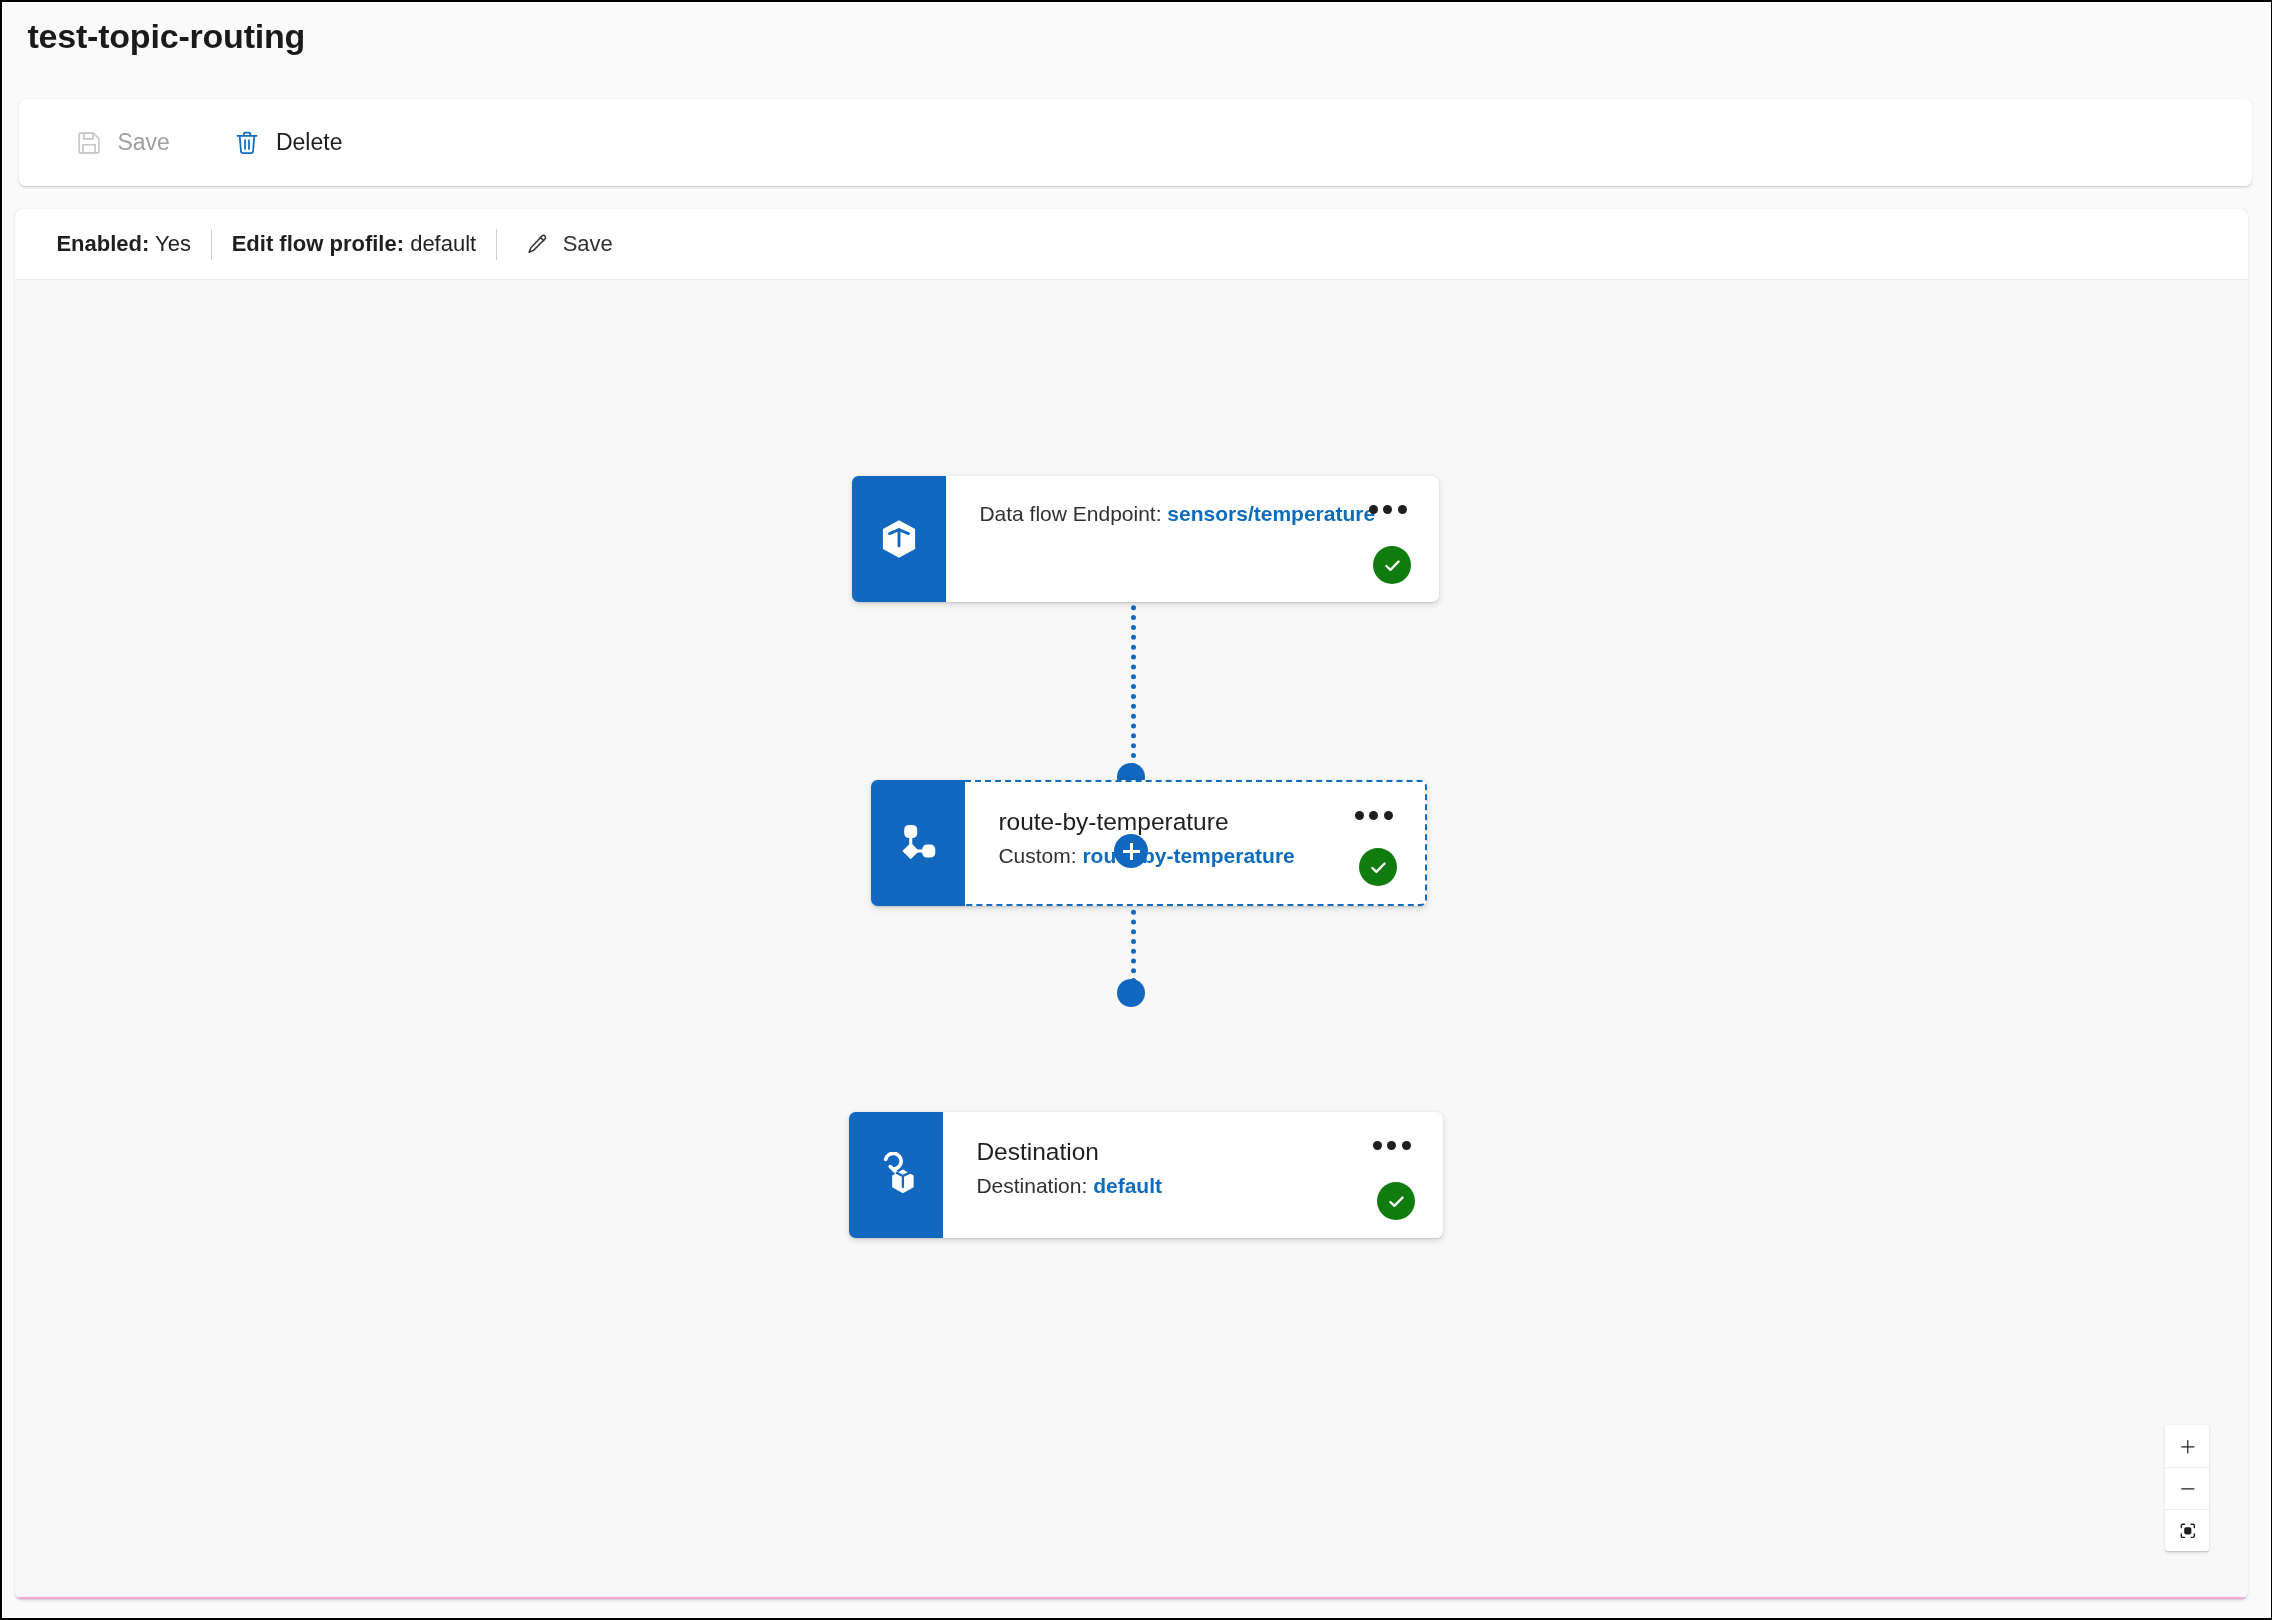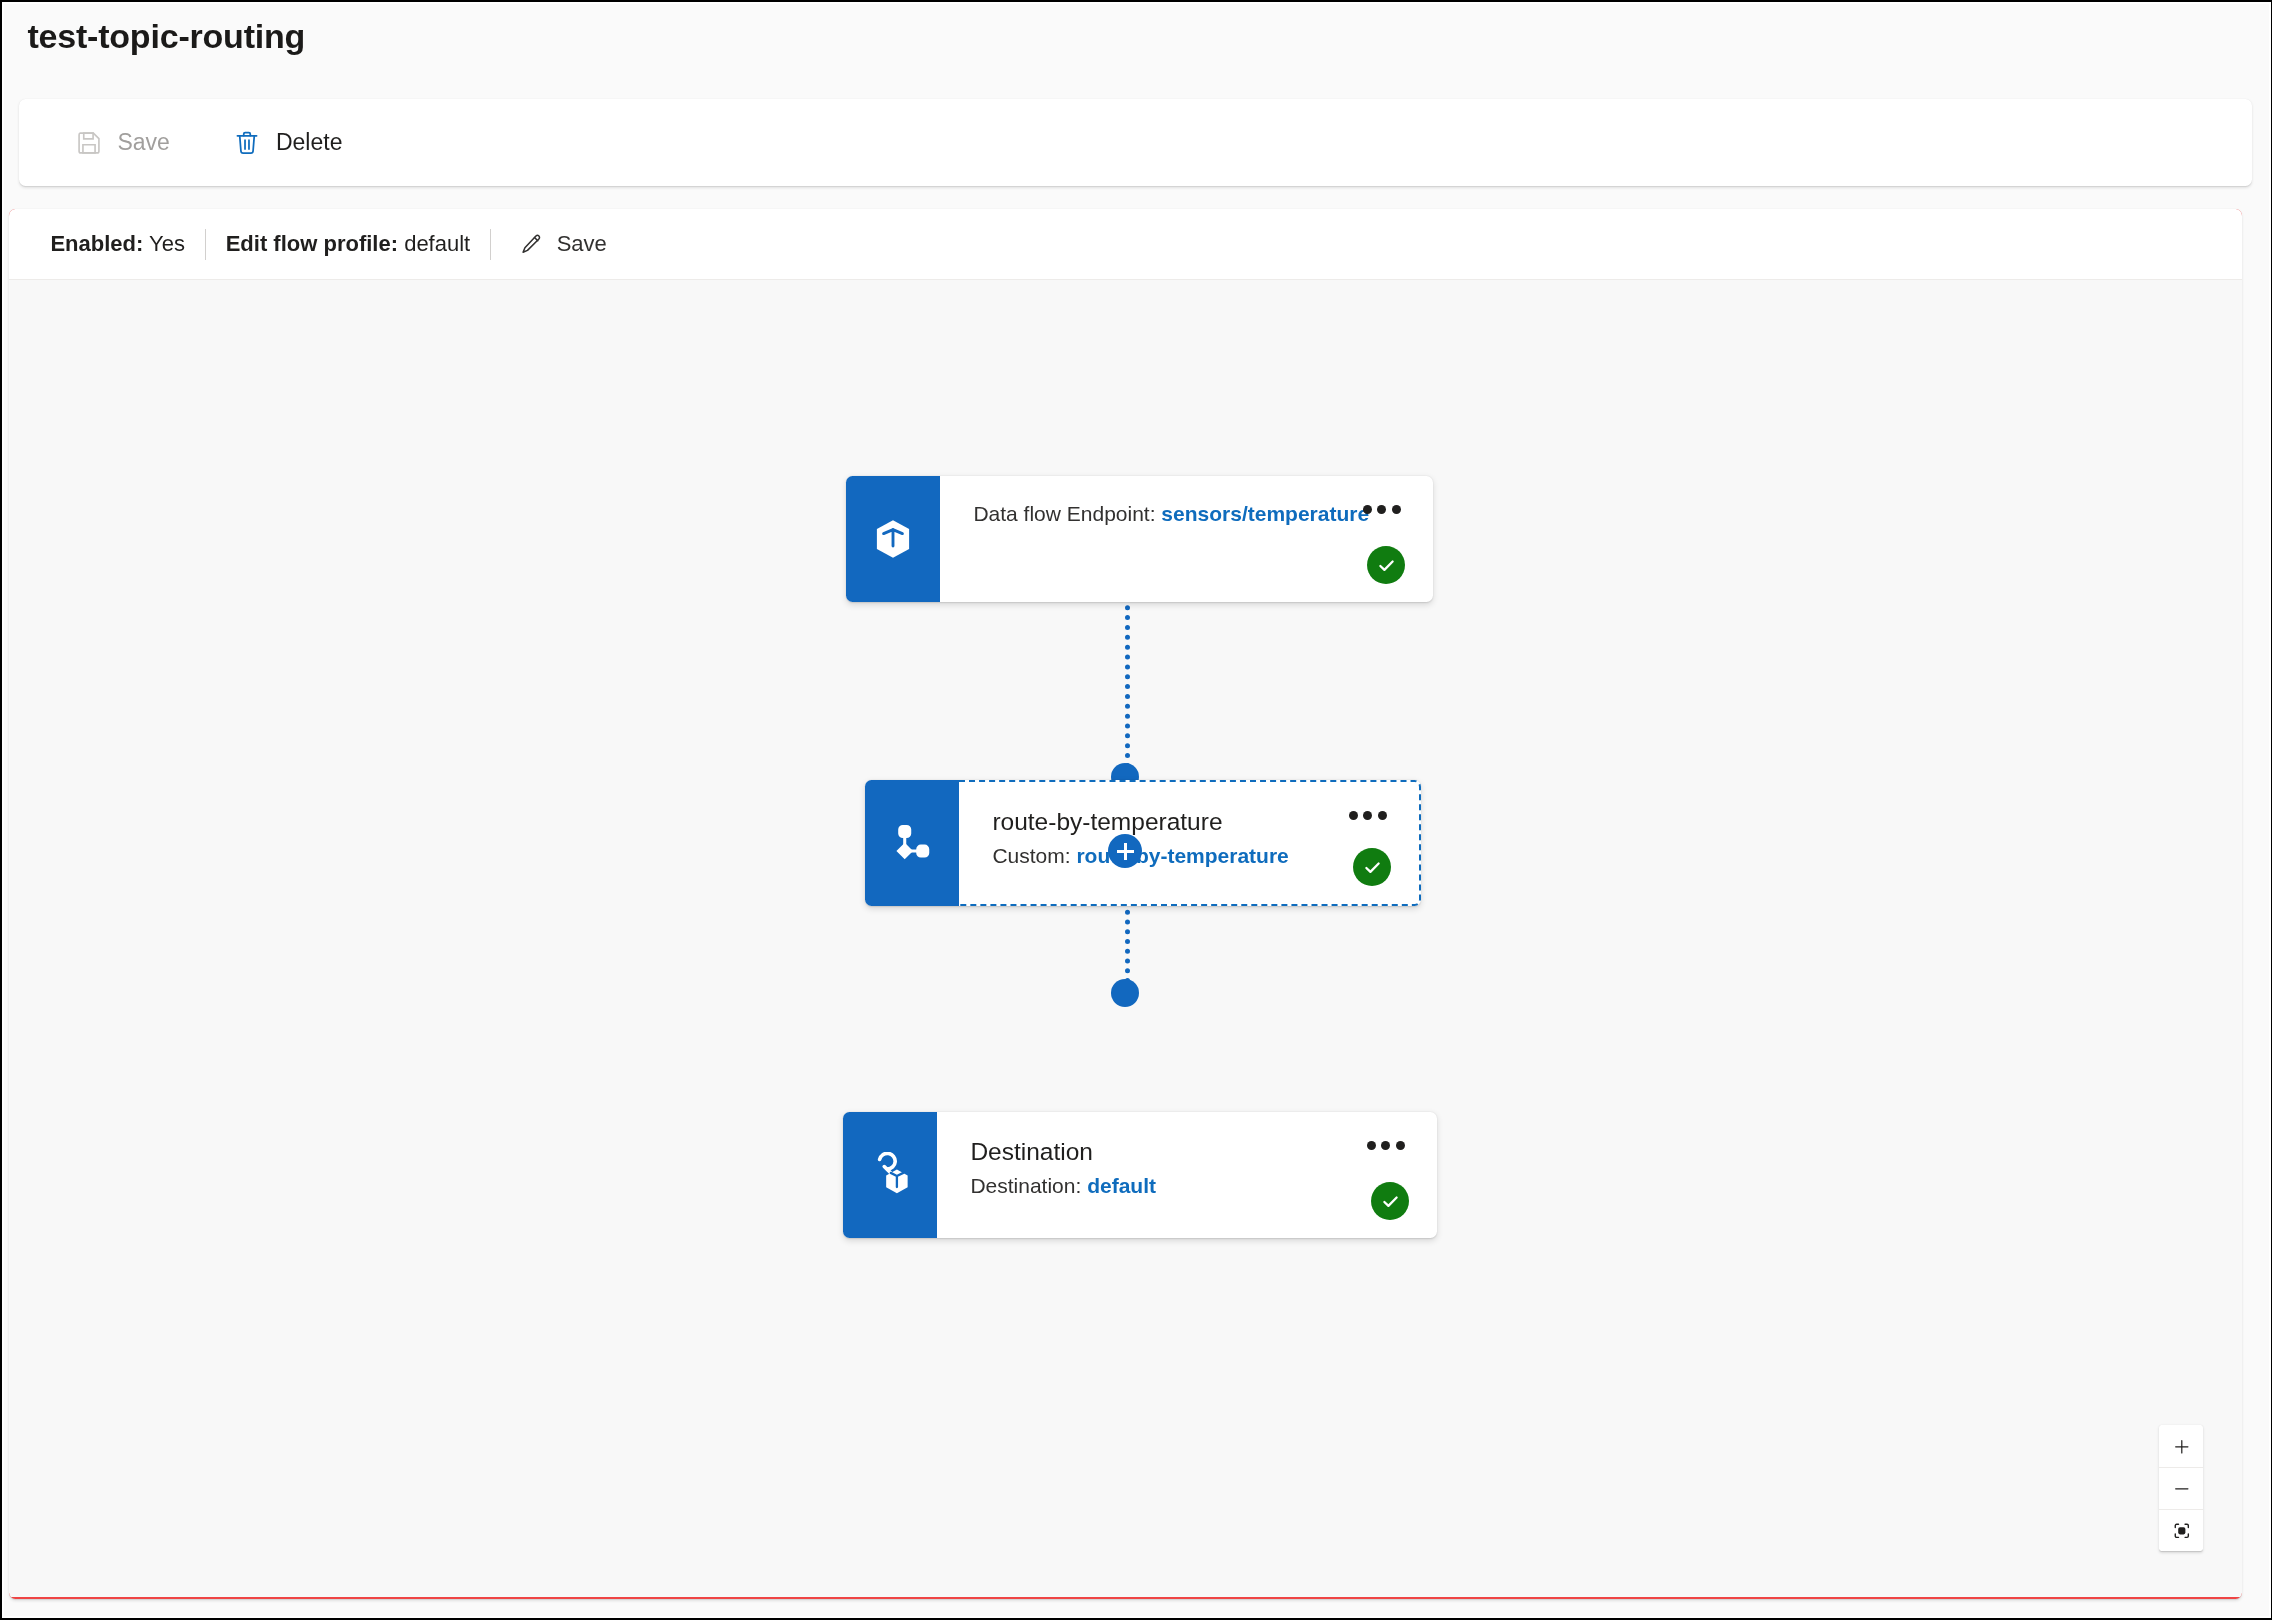--- a/index.html
+++ b/index.html
@@ -73,25 +73,25 @@
   .cmd-btn.disabled {
     color: #a19f9d;
     cursor: default;
   }
   .cmd-btn + .cmd-btn { margin-left: 34px; }
   .cmd-icon { width: 28px; height: 28px; display: block; flex: none; }
 
   
   .panel {
     position: absolute;
-    left: 5px;
+    left: 11px;
     top: 205px;
     width: 2233px;
     height: 1390px;
-    background: #ef4444;
+    background: #f9a8d4;
     border-radius: 6.5px;
     box-shadow: 0 1.3px 2.9px rgba(0,0,0,0.10), 0 0.2px 0.7px rgba(0,0,0,0.08);
     box-sizing: border-box;
     overflow: hidden;
   }
   .props-row {
     height: 71px;
     display: flex;
     align-items: center;
     padding-left: 41px;

